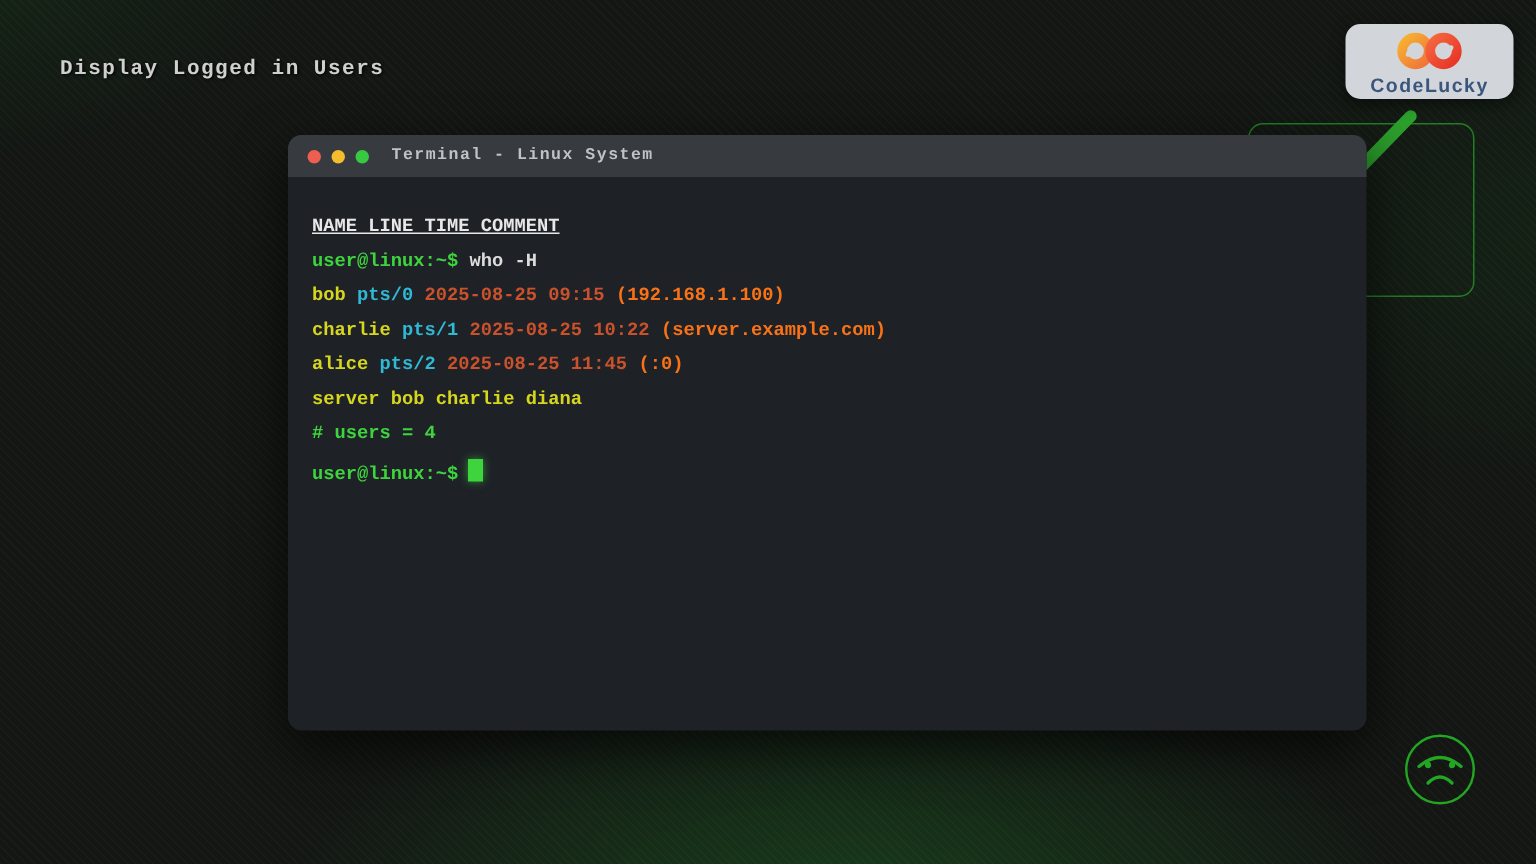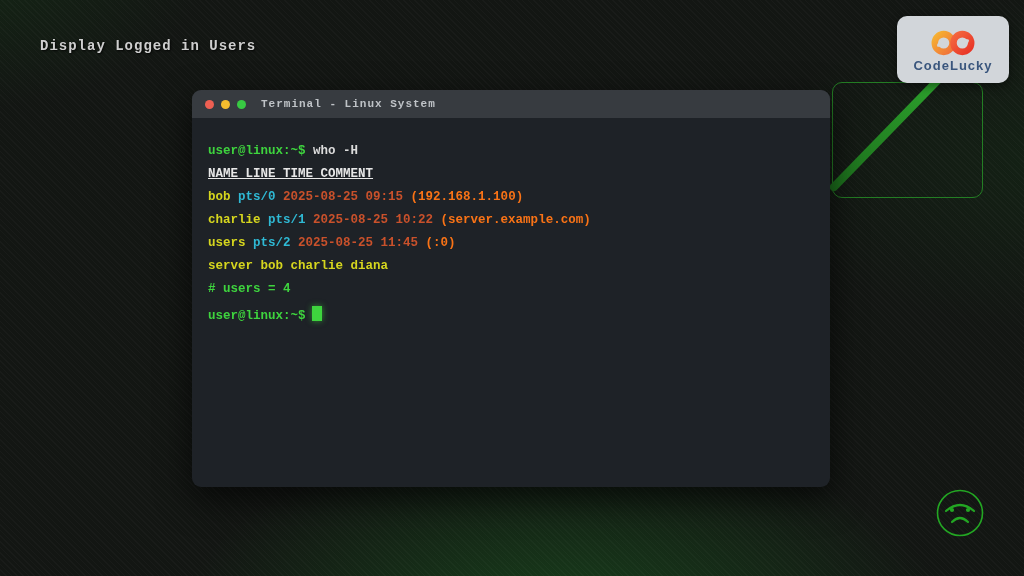--- a/index.html
+++ b/index.html
@@ -37,34 +37,34 @@
     border:1px solid rgba(42,158,42,0.75); border-radius:10px; z-index:1;
   }
   .decor-line {
     position:absolute; left:831px; top:186px; width:161px; height:8px;
     background:linear-gradient(90deg,#1c6e1c,#2da32d);
     border-radius:4px; transform-origin:0 50%; transform:rotate(-45.8deg); z-index:2;
   }
 
   
   .brand-card {
-    position:absolute; left:897px; top:16px; width:112px; height:67px;
+    position:absolute; left:897px; top:16px; width:112px; height:50px;
     background:#d2d6da; border-radius:10px; z-index:3;
     display:flex; flex-direction:column; align-items:center; justify-content:center;
     box-shadow:0 3px 10px rgba(0,0,0,0.45);
   }
   .brand-logo { width:62px; height:28px; margin-top:2px; }
   .brand-name {
     font-family:"Liberation Sans","DejaVu Sans",sans-serif;
     font-size:13px; font-weight:bold; color:#3a567d; letter-spacing:1px; margin-top:1px;
   }
 
   
   .terminal {
-    position:absolute; left:192px; top:90px; width:638px; height:397px;
+    position:absolute; left:192px; top:90px; width:719px; height:397px;
     background:#1e2227; border-radius:9px; z-index:2;
     box-shadow:0 12px 34px rgba(0,0,0,0.65);
   }
   .term-titlebar {
     height:28px; background:#373b40; border-radius:9px 9px 0 0;
     display:flex; align-items:center; padding-left:13px;
   }
   .term-dot { width:9px; height:9px; border-radius:50%; margin-right:7px; }
   .dot-close { background:#ee5f52; }
   .dot-min   { background:#f5bd2e; }
@@ -123,25 +123,25 @@
 </div>
 
 <div class="terminal">
   <div class="term-titlebar">
     <span class="term-dot dot-close"></span>
     <span class="term-dot dot-min"></span>
     <span class="term-dot dot-max"></span>
     <span class="term-title">Terminal - Linux System</span>
   </div>
   <div class="term-body">
+      <div class="tline"><span class="seg-header">NAME LINE TIME COMMENT</span></div>
       <div class="tline"><span class="seg-prompt">user@linux:~$ </span><span class="seg-cmd">who -H</span></div>
-      <div class="tline"><span class="seg-header">NAME LINE TIME COMMENT</span></div>
       <div class="tline"><span class="seg-user">bob</span><span class="seg-plain"> </span><span class="seg-tty">pts/0</span><span class="seg-plain"> </span><span class="seg-date">2025-08-25 09:15</span><span class="seg-plain"> </span><span class="seg-comment">(192.168.1.100)</span></div>
       <div class="tline"><span class="seg-user">charlie</span><span class="seg-plain"> </span><span class="seg-tty">pts/1</span><span class="seg-plain"> </span><span class="seg-date">2025-08-25 10:22</span><span class="seg-plain"> </span><span class="seg-comment">(server.example.com)</span></div>
-      <div class="tline"><span class="seg-user">users</span><span class="seg-plain"> </span><span class="seg-tty">pts/2</span><span class="seg-plain"> </span><span class="seg-date">2025-08-25 11:45</span><span class="seg-plain"> </span><span class="seg-comment">(:0)</span></div>
+      <div class="tline"><span class="seg-user">alice</span><span class="seg-plain"> </span><span class="seg-tty">pts/2</span><span class="seg-plain"> </span><span class="seg-date">2025-08-25 11:45</span><span class="seg-plain"> </span><span class="seg-comment">(:0)</span></div>
       <div class="tline"><span class="seg-user">server bob charlie diana</span></div>
       <div class="tline"><span class="seg-info"># users = 4</span></div>
       <div class="tline gap"><span class="seg-prompt">user@linux:~$</span><span class="cursor"></span></div>
     </div>
 </div>
 
 <svg class="eye-badge" viewBox="0 0 52 52">
   <circle cx="26" cy="26" r="22.5" fill="none" stroke="#23a623" stroke-width="1.6"></circle>
   <path d="M 12 24 Q 26 12 40 24" fill="none" stroke="#23a623" stroke-width="2.2" stroke-linecap="round"></path>
   <circle cx="18" cy="23" r="2.1" fill="#23a623"></circle>

